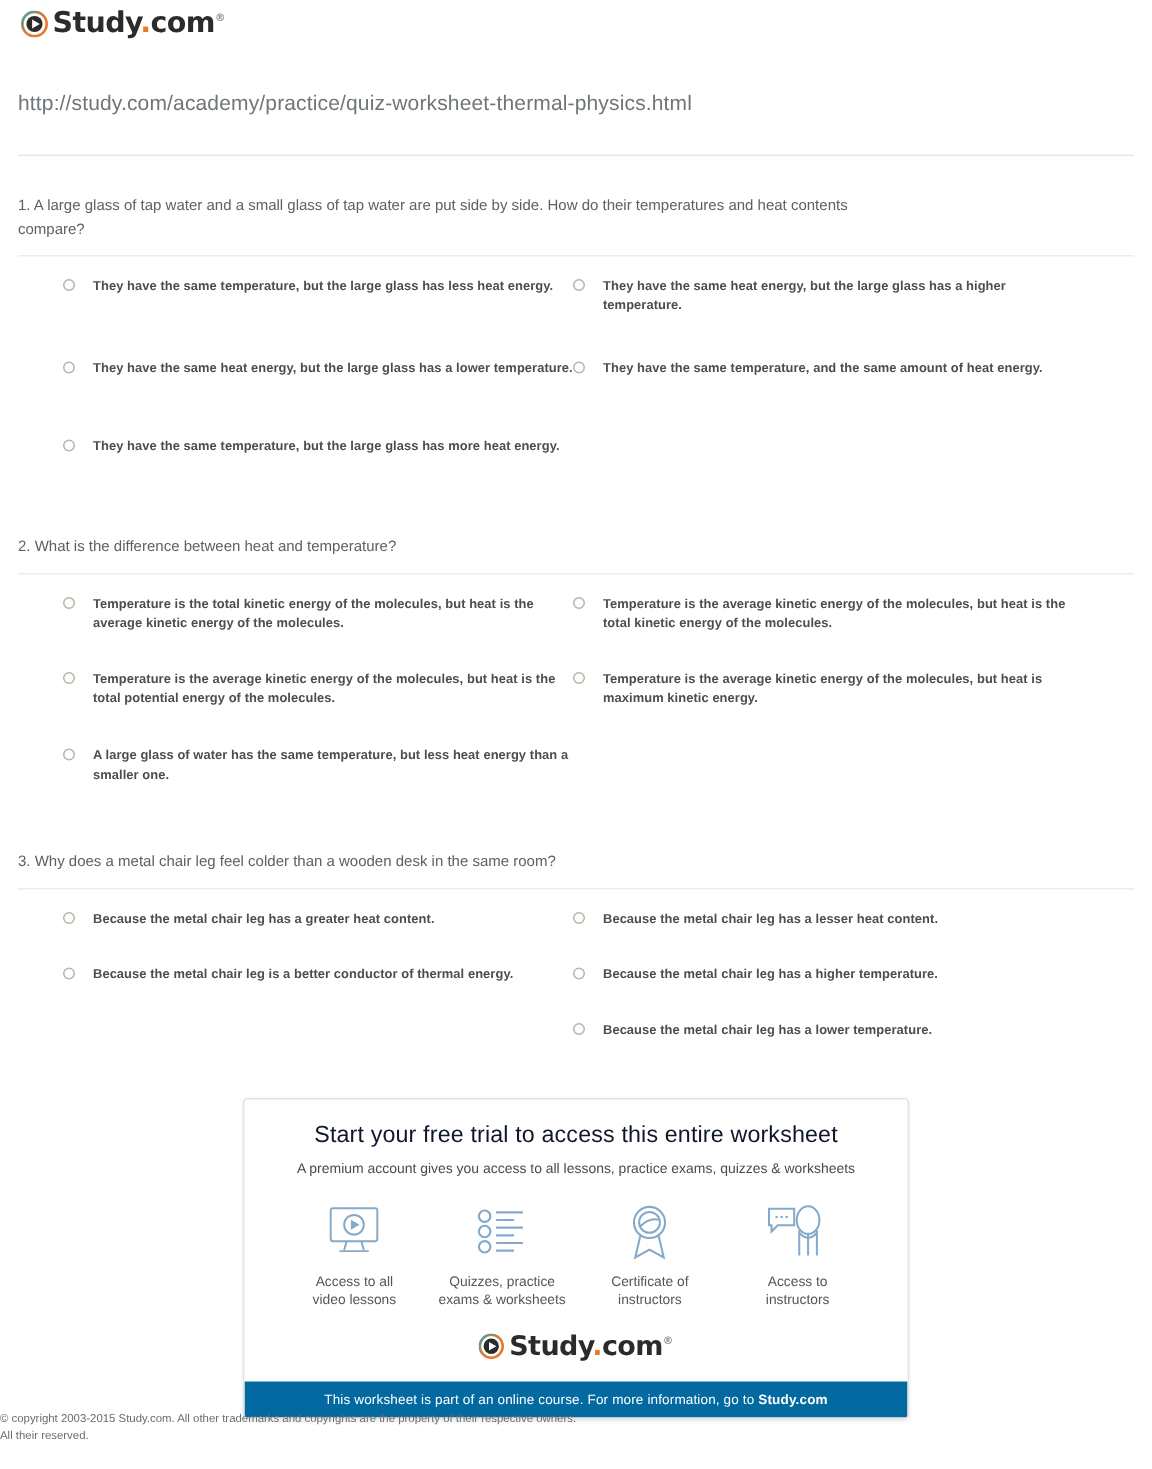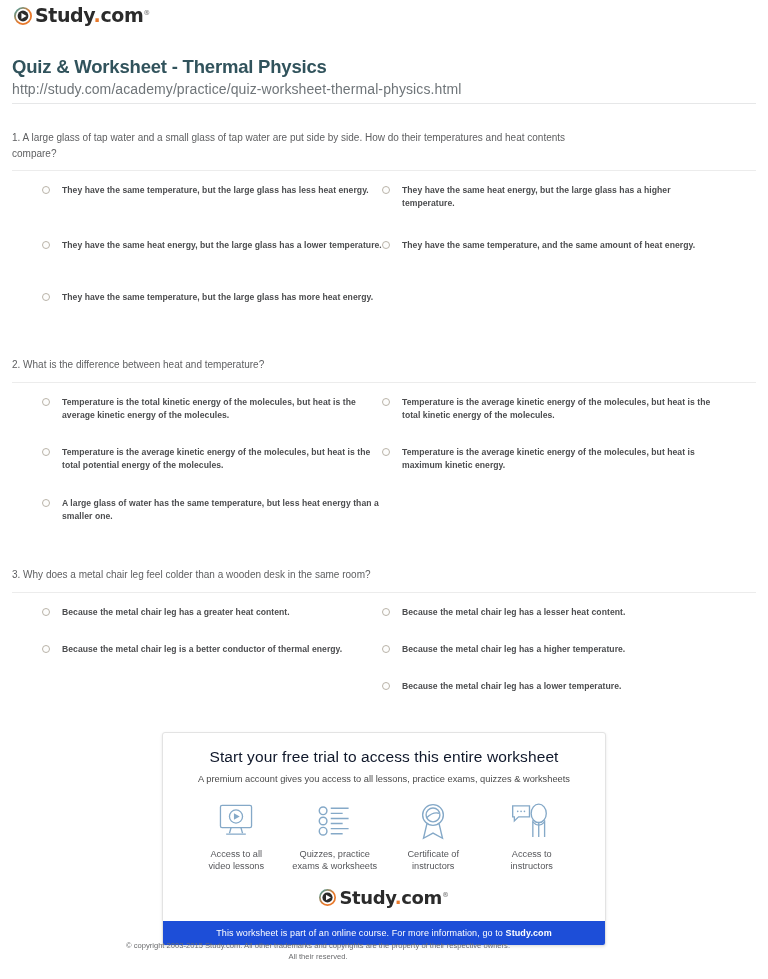--- a/index.html
+++ b/index.html
@@ -72,28 +72,28 @@
   .features { display: flex; justify-content: space-around; margin-top: 16px; padding: 0 10px; }
   .feature { width: 100px; text-align: center; }
   .feature-icon { height: 40px; display: flex; align-items: center; justify-content: center; }
   .feature-label {
     font-size: 9.2px; color: #55565a; line-height: 1.35; margin-top: 7px;
   }
   .promo-logo { display: flex; align-items: center; justify-content: center; margin-top: 16px; margin-bottom: 4px; }
   .promo-logo .logo-mark { width: 17px; height: 17px; flex: 0 0 17px; }
   .promo-logo .logo-word { font-size: 18px; }
   .promo-bar {
-    background: #1d4ed8; color: #ffffff; text-align: center;
+    background: #0369a1; color: #ffffff; text-align: center;
     font-size: 9px; padding: 7px 4px; letter-spacing: 0.1px;
   }
   .promo-bar b { font-weight: bold; }
 
   
   .footer {
-    position: absolute; left: 0; top: 940px; width: 636px; text-align: center;
+    position: absolute; left: 0; top: 940px; width: 636px; 
     font-size: 7.6px; color: #6b6c6e; line-height: 1.45;
   }
 </style>
 </head>
 <body>
 
 <div class="page">
 
   <div class="site-logo">
     <svg class="logo-mark" viewBox="0 0 40 40">
@@ -105,21 +105,20 @@
         </linearGradient>
       </defs>
       <circle cx="20" cy="20" r="18" fill="none" stroke="url(#lg1)" stroke-width="4"></circle>
       <circle cx="20" cy="20" r="12" fill="#2b2b2b"></circle>
       <polygon points="16.5,13.5 28,20 16.5,26.5" fill="#ffffff"></polygon>
     </svg>
     <span class="logo-word"><span>Study</span><span class="dot">.</span><span>com</span><span class="logo-tm">®</span></span>
   </div>
 
   <div class="title-block">
-    <div class="page-title">Quiz &amp; Worksheet - Thermal Physics</div>
     <div class="page-url">http://study.com/academy/practice/quiz-worksheet-thermal-physics.html</div>
   </div>
   <div class="header-rule"></div>
 
   <div class="question-block" style="top:130px;">
     <div class="question-text">1. A large glass of tap water and a small glass of tap water are put side by side. How do their temperatures and heat contents compare?</div>
     <div class="question-rule"></div>
     <div class="options" style="height:140px;">
       <div class="option opt-col-left" style="top:0px;">
         <span class="radio"></span>

